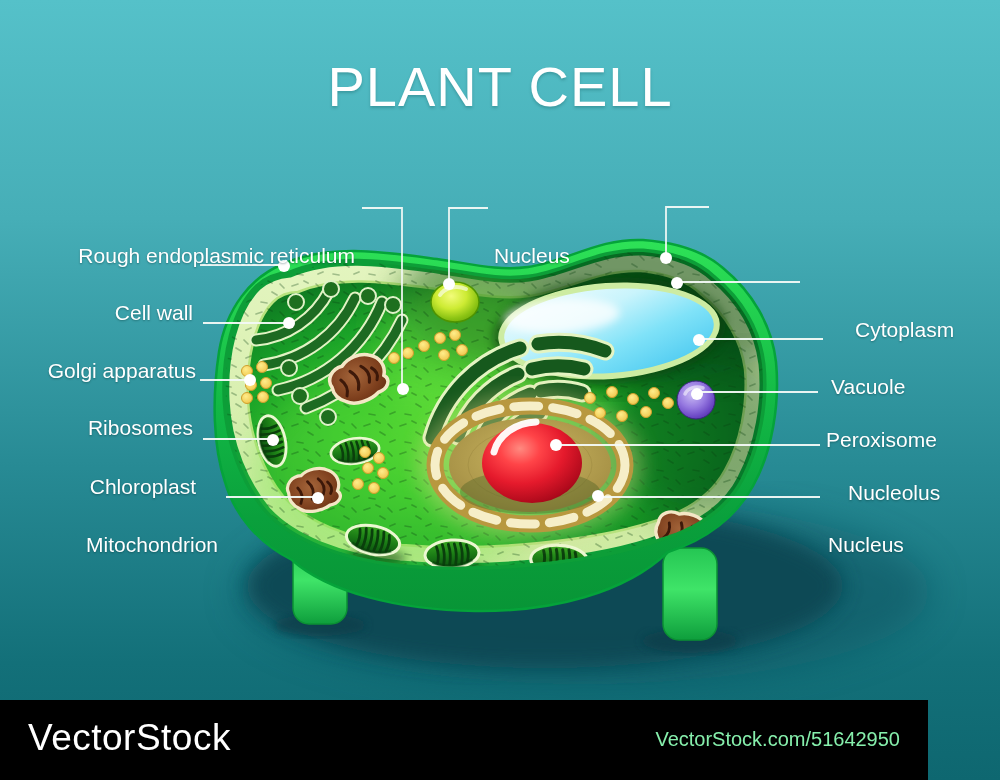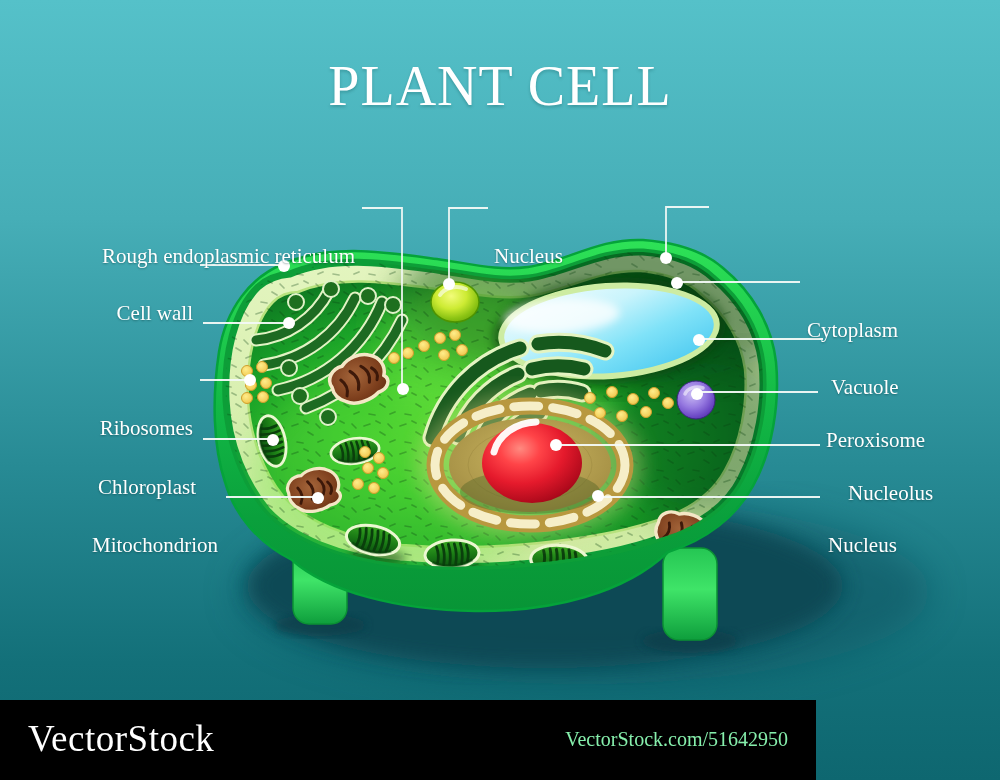--- a/index.html
+++ b/index.html
@@ -1,33 +1,33 @@
 <!DOCTYPE html>
 <html><head>
 <meta charset="utf-8">
 <style>
   html,body{margin:0;padding:0;background:#333;}
   .stage{
     position:relative;width:1000px;height:780px;overflow:hidden;
-    font-family:Liberation Serif, serif;
+    font-family:Liberation Sans, sans-serif;
     background:linear-gradient(180deg,#55c1c9 0%,#46aeb7 28%,#278a94 60%,#137079 85%,#0e6770 100%);
   }
   .title{
     position:absolute;left:0;top:54px;width:1000px;text-align:center;
     color:#fff;font-size:56px;font-weight:400;letter-spacing:1px;
     text-shadow:0 2px 3px rgba(0,60,60,.25);
   }
   svg.cell{position:absolute;left:0;top:0;}
   .lbl{
     position:absolute;color:#fff;font-size:21px;line-height:24px;white-space:nowrap;
     text-shadow:0 1px 2px rgba(0,45,45,.4);
     margin-top:48px;
   }
   .bar{
-    position:absolute;left:0;top:700px;width:816px;height:80px;background:#000;
+    position:absolute;left:0;top:700px;width:928px;height:80px;background:#000;
   }
   .logo{
     position:absolute;left:28px;top:50%;transform:translateY(-54%);
     color:#fff;font-size:37px;font-weight:400;letter-spacing:.5px;
   }
   .wm-url{
     position:absolute;right:28px;top:50%;transform:translateY(-52%);
     color:#86efac;font-size:20px;font-weight:400;
   }
 </style>
@@ -370,25 +370,26 @@
       <circle cx="677" cy="283" r="6"></circle>
         <circle cx="699" cy="340" r="6"></circle>
       <circle cx="697" cy="394" r="6"></circle>
         <circle cx="556" cy="445" r="6"></circle>
       <circle cx="598" cy="496" r="6"></circle>
     </g>
   </svg>
 
   <div class="lbl" style="right:645px;top:196px">Rough endoplasmic reticulum</div>
   <div class="lbl" style="right:807px;top:253px">Cell wall</div>
+  <div class="lbl" style="right:804px;top:311px">Golgi apparatus</div>
   <div class="lbl" style="right:807px;top:368px">Ribosomes</div>
   <div class="lbl" style="right:804px;top:427px">Chloroplast</div>
   <div class="lbl" style="right:782px;top:485px">Mitochondrion</div>
   <div class="lbl" style="left:494px;top:196px">Nucleus</div>
-  <div class="lbl" style="left:807px;top:270px">Cytoplasm</div>
+  <div class="lbl" style="left:855px;top:270px">Cytoplasm</div>
   <div class="lbl" style="left:831px;top:327px">Vacuole</div>
   <div class="lbl" style="left:826px;top:380px">Peroxisome</div>
   <div class="lbl" style="left:848px;top:433px">Nucleolus</div>
   <div class="lbl" style="left:828px;top:485px">Nucleus</div>
 
   <div class="bar">
     <div class="logo">VectorStock</div>
     <div class="wm-url">VectorStock.com/51642950</div>
   </div>
 

